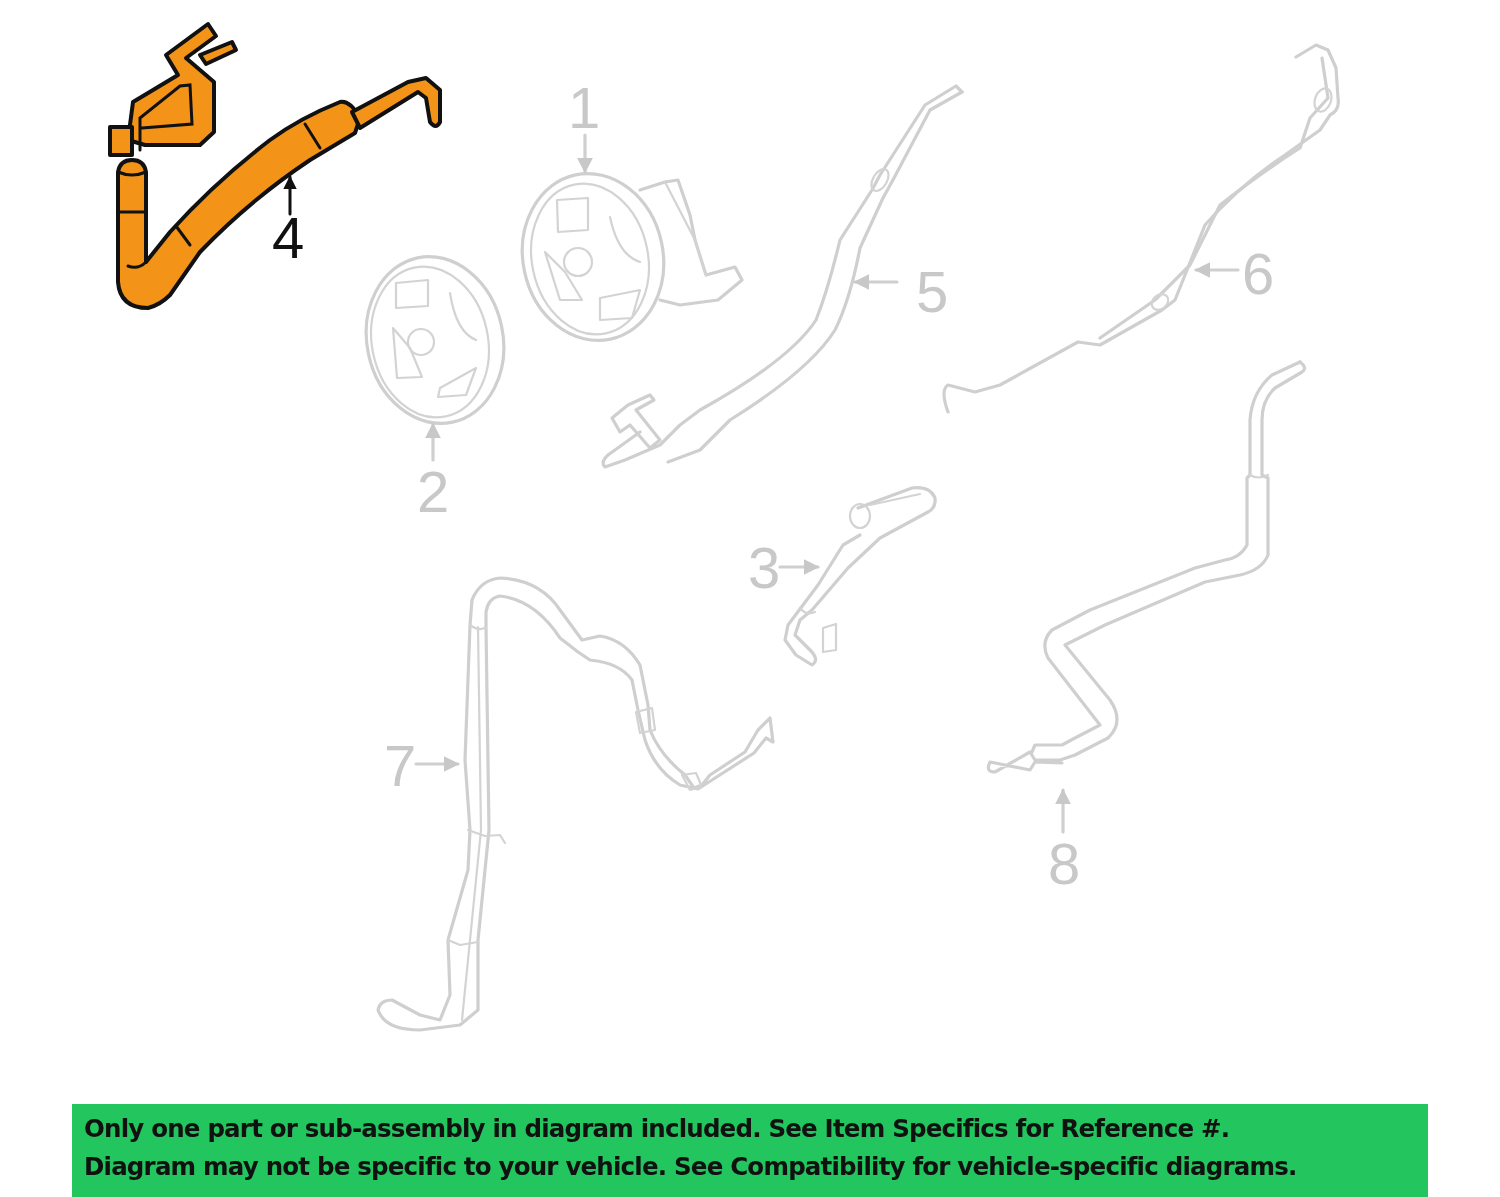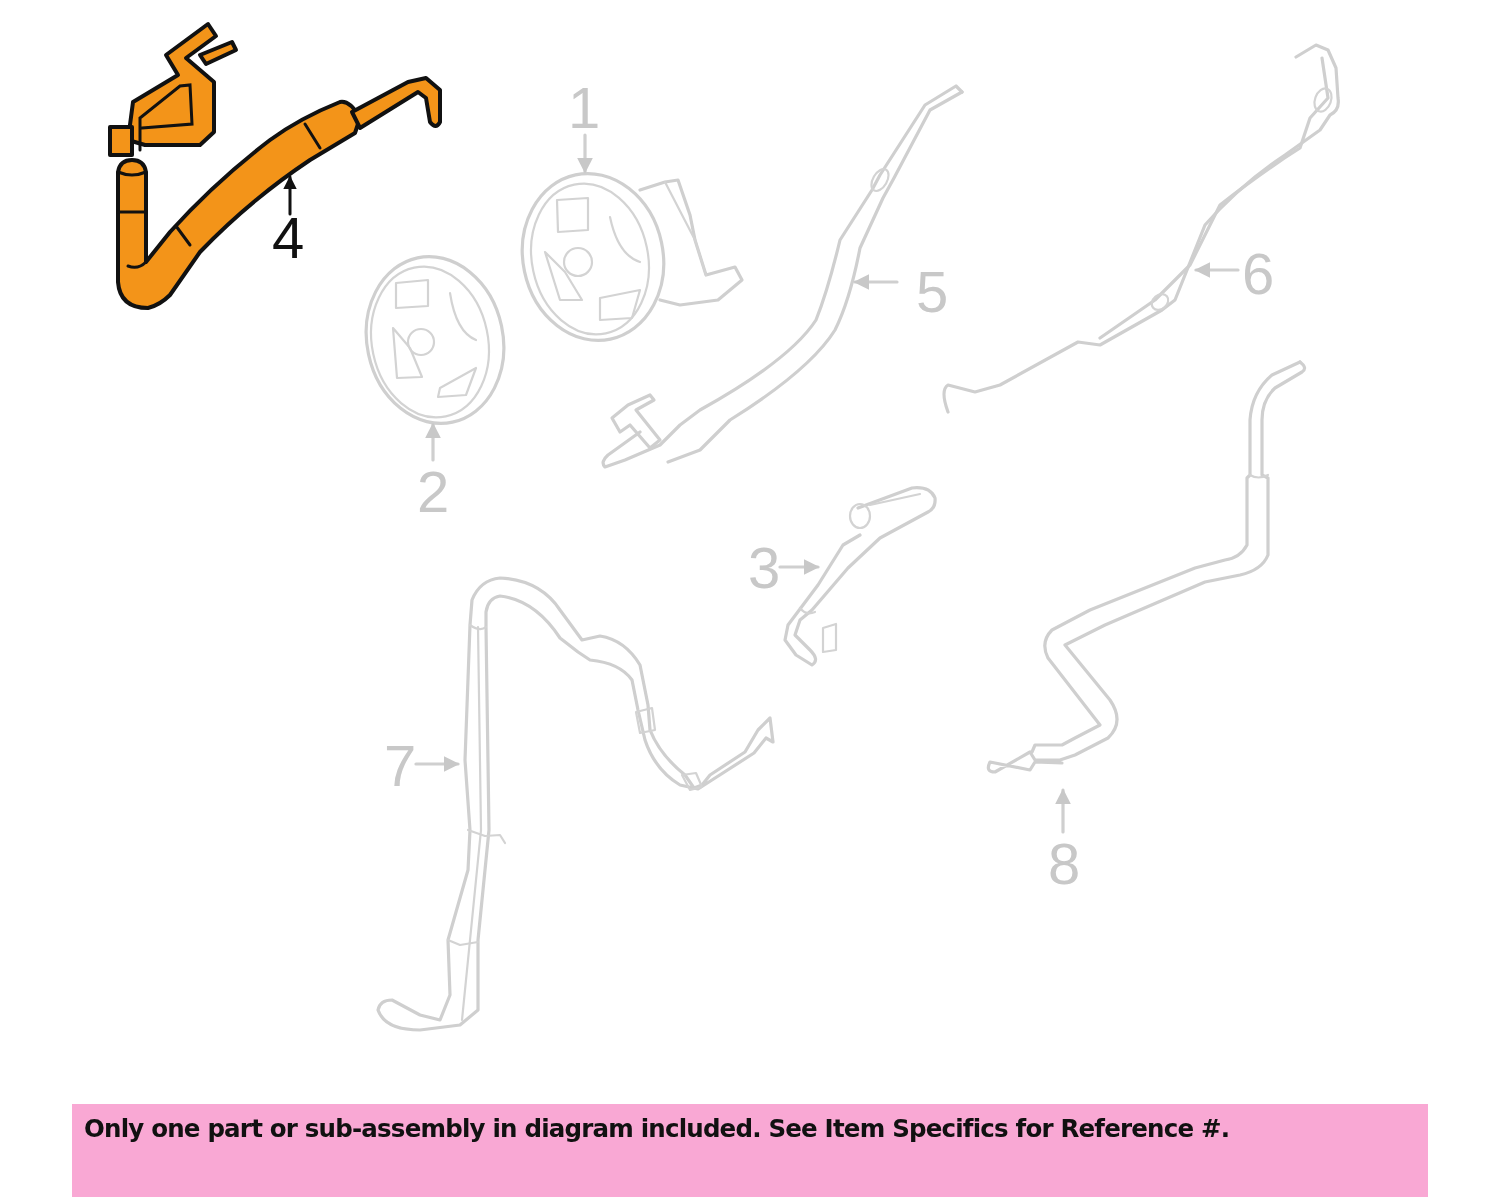--- a/index.html
+++ b/index.html
@@ -7,21 +7,21 @@
     #diagram { position: absolute; left: 0; top: 0; width: 1500px; height: 1100px; }
     .callout { font-family: "Liberation Sans", sans-serif; font-size: 58px; }
     .callout.dim { fill: #c8c8c8; }
     .callout.hl { fill: #111111; }
     .ghost { fill: none; stroke: #cfcfcf; stroke-width: 3.2; stroke-linejoin: round; stroke-linecap: round; }
     .ghost-thin { fill: none; stroke: #d3d3d3; stroke-width: 2.2; stroke-linejoin: round; stroke-linecap: round; }
     .hl-part { fill: #f39419; stroke: #111111; stroke-width: 4; stroke-linejoin: round; stroke-linecap: round; }
     .hl-line { fill: none; stroke: #111111; stroke-width: 3; stroke-linecap: round; }
     #banner {
       position: absolute; left: 72px; top: 1104px; width: 1356px; height: 93px;
-      background: #f9a8d4; box-sizing: border-box; padding: 6px 0 0 12px;
+      background: #22c55e; box-sizing: border-box; padding: 6px 0 0 12px;
     }
     #banner p {
       margin: 0; font-family: "DejaVu Sans", sans-serif; font-weight: bold;
       font-size: 24.5px; line-height: 38px; color: #111111; letter-spacing: -0.8px;
       white-space: nowrap;
     }
   </style>
 </head>
 <body>
 
@@ -124,13 +124,14 @@
     <path class="ghost" d="M1300,362 Q1308,368 1302,372 L1275,388 Q1262,400 1262,420 L1262,475 L1268,478 L1268,555 Q1262,570 1240,575 L1205,582 L1105,625 L1065,645 L1110,700 Q1125,722 1108,738 L1075,755 L1060,760 L1035,760 L1030,752 L995,772 Q985,772 990,762 L1030,770 L1035,762 L1062,763"></path>
     <path class="ghost" d="M1300,362 L1272,375 Q1252,392 1250,420 L1250,475 L1247,478 L1247,545 Q1240,558 1225,560 L1195,568 L1090,610 L1052,630 Q1040,642 1048,658 L1100,725 L1075,738 L1062,745 L1035,745 L1032,752"></path>
     <path class="ghost-thin" d="M1250,475 Q1258,480 1268,475"></path>
   </g>
   <line class="ghost" x1="1063" y1="832" x2="1063" y2="790" marker-end="url(#arrowDim)"></line>
   <text class="callout dim" x="1048" y="884">8</text>
 </svg>
 
 <div id="banner">
   <p>Only one part or sub-assembly in diagram included. See Item Specifics for Reference #.</p>
+  <p>Diagram may not be specific to your vehicle. See Compatibility for vehicle-specific diagrams.</p>
 </div>
 
 </body></html>

